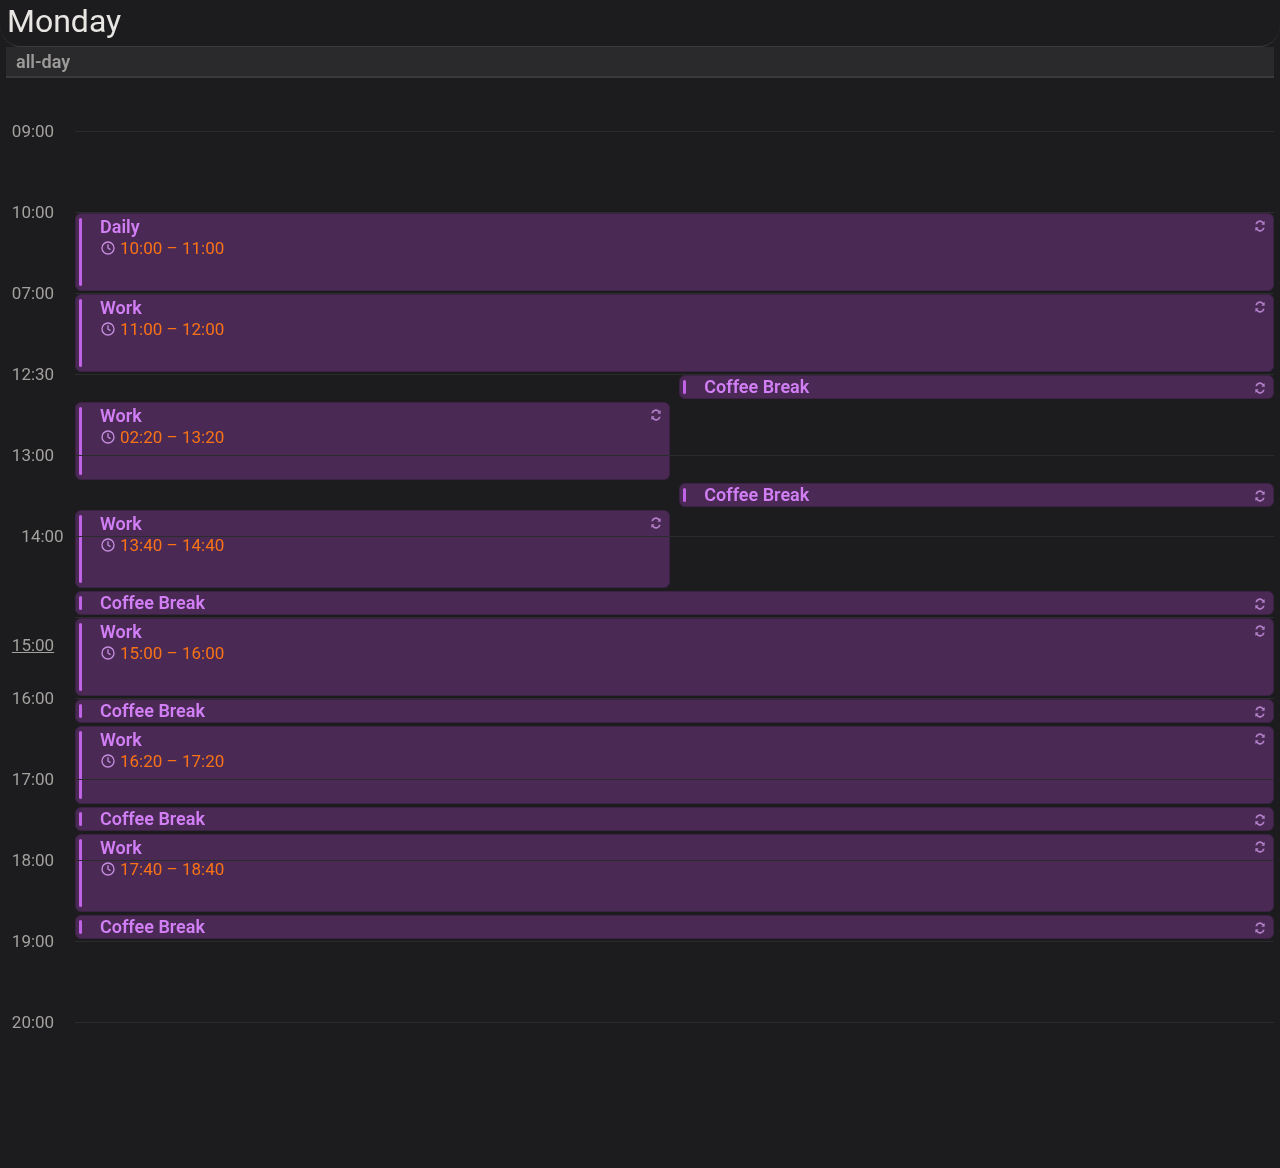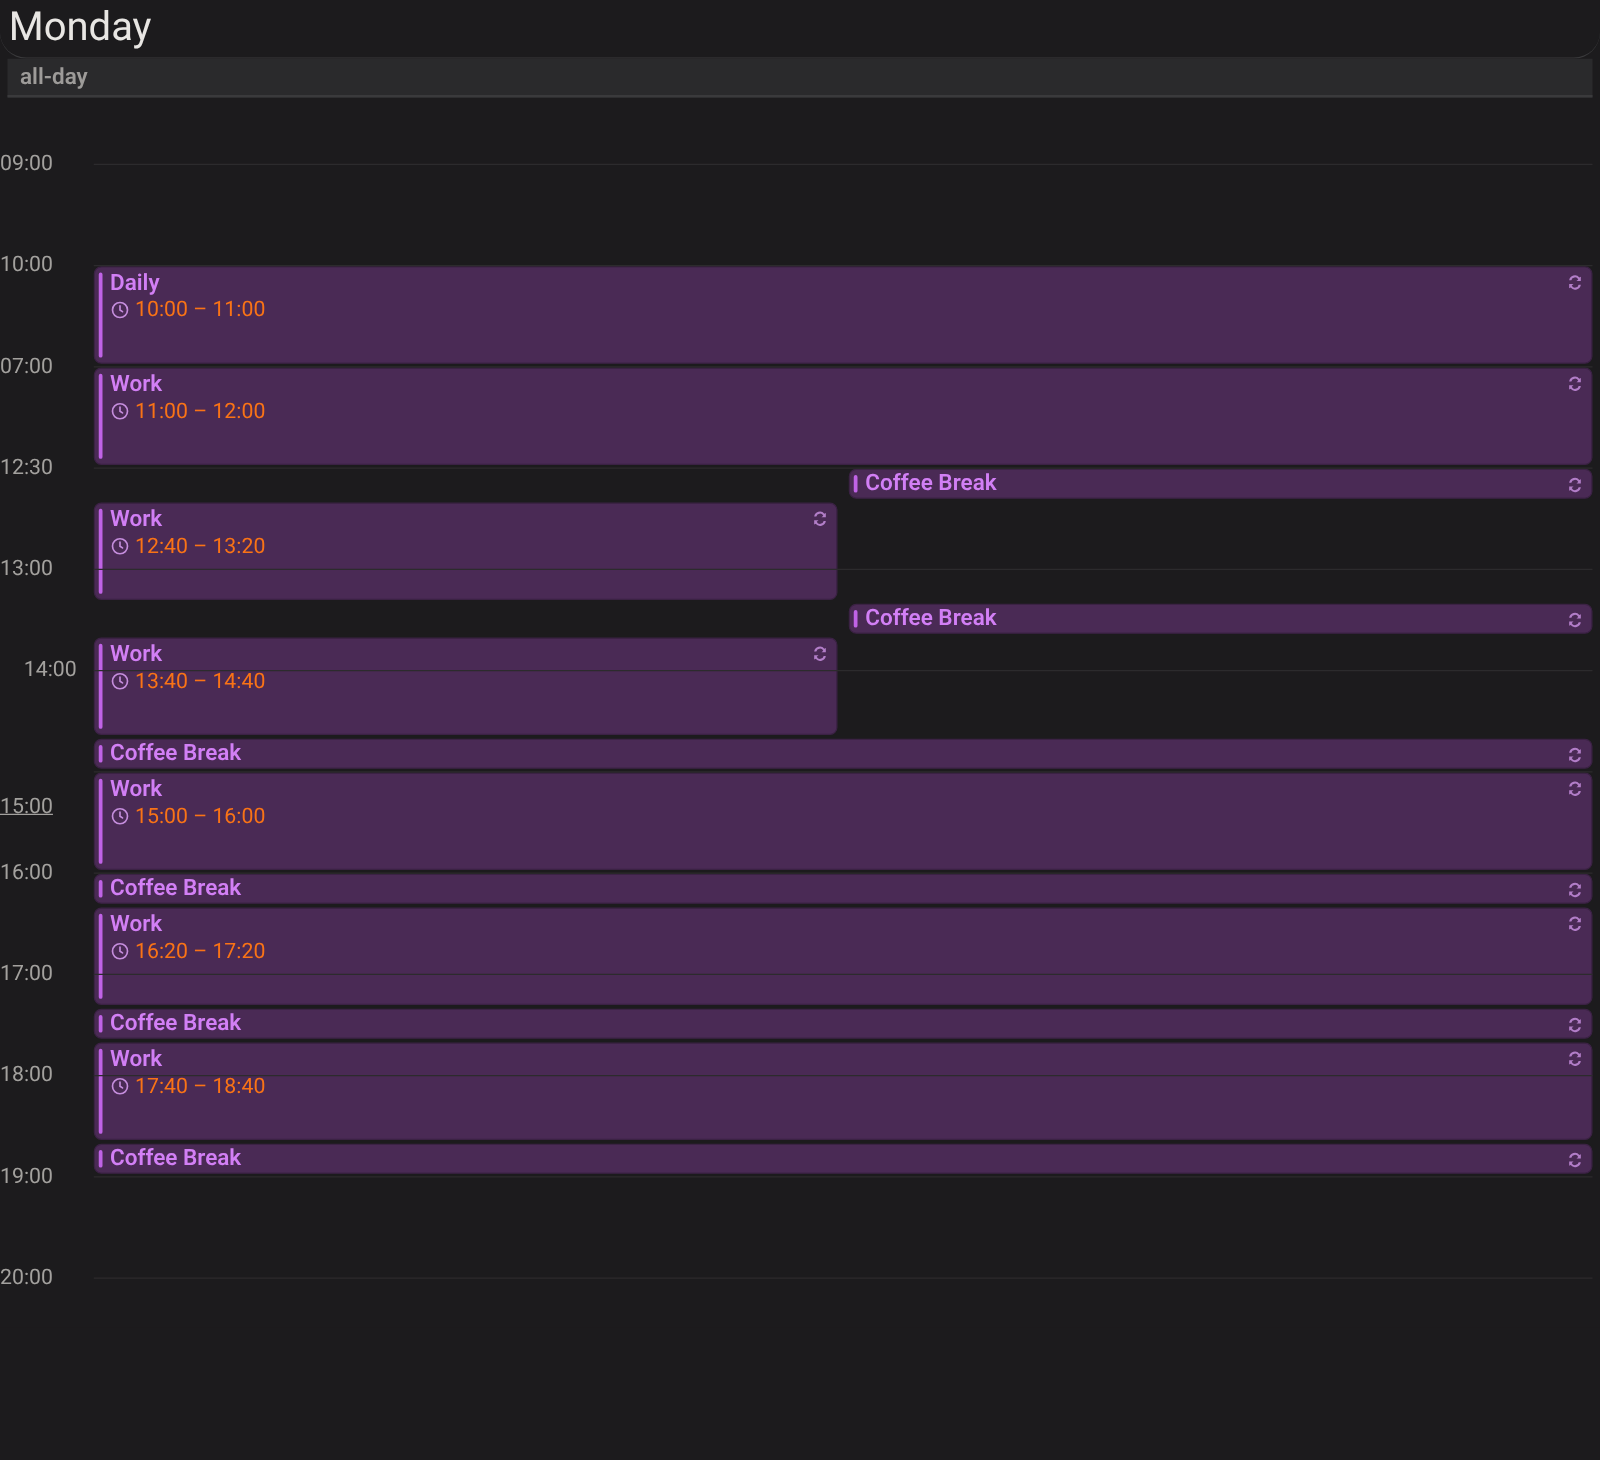--- a/index.html
+++ b/index.html
@@ -23,42 +23,42 @@
     border-bottom:2px solid var(--grid);padding:4px 10px;margin:0 6px;
   }
   .allday-label{color:#9d9b99;font-size:18px;font-weight:600;}
   .timeline{
     position:relative;margin:0 6px 0 0;padding-bottom:40px;
   }
   .time-col{
     position:absolute;left:0;top:0;width:75px;bottom:0;
   }
   .time-label{
-    position:absolute;left:0;width:66px;text-align:left;
+    position:absolute;left:0;width:66px;text-align:center;
     font-size:17px;color:#a3a19e;
     transform:translateY(-50%);
   }
   .grid-line{
     position:absolute;left:75px;right:0;height:0;
     border-top:1px solid #2c2b2d;
   }
   .events-layer{
     position:absolute;left:75px;right:0;top:0;bottom:0;
   }
   .event{
     position:absolute;border:1px solid var(--pill-border);
     border-radius:6px;background:var(--pill-bg);
     padding:2px 8px 2px 8px;overflow:hidden;
     color:var(--pill-text);
   }
   .event .accent{
     position:absolute;left:3px;top:4px;bottom:4px;width:3px;
     border-radius:2px;background:var(--pill-accent);
   }
-  .event.with-accent{padding-left:12px;}
+  .event.with-accent{padding-left:24px;}
   .event-title{font-size:18px;font-weight:600;line-height:22px;}
   .event-time-row{display:flex;align-items:center;gap:4px;font-size:17px;color:#f97316;}
   .recur-icon{
     position:absolute;right:6px;top:5px;width:14px;height:14px;
     color:#c58ddd;opacity:.85;
   }
   .travel{
     position:absolute;border:1px solid var(--pill-border);
     border-top-left-radius:6px;border-top-right-radius:6px;
     background:var(--travel-bg);color:#c58ddd;
@@ -135,21 +135,21 @@
         </svg>
       </div>
       <div class="event with-accent" style="top: 324.46px; height: 78px; left: 0px; width: 49.6%;">
         <div class="accent"></div>
         <div class="event-title">Work</div>
         <div class="event-time-row">
           <svg style="" viewBox="0 0 24 24" class="clock-icon">
             <circle cx="12" cy="12" r="9" fill="none" stroke="currentColor" stroke-width="2"></circle>
             <path d="M12 7v5l3 2" fill="none" stroke="currentColor" stroke-width="2" stroke-linecap="round"></path>
           </svg>
-          <span>12:40 – 13:20</span>
+          <span>02:20 – 13:20</span>
         </div>
         <svg style="position: absolute;" viewBox="0 0 24 24" class="recur-icon">
           <path d="M4 9a8 8 0 0 1 14-4l2-1v6h-6l2.5-2A5 5 0 0 0 7 9H4zm16 6a8 8 0 0 1-14 4l-2 1v-6h6l-2.5 2A5 5 0 0 0 17 15h3z" fill="currentColor"></path>
         </svg>
       </div>
       <div class="event with-accent short" style="top: 405.46px; height: 24px; right: 0px; width: 49.6%;">
         <div class="accent"></div>
         <div class="event-title">Coffee Break</div>
         <svg style="position: absolute;" viewBox="0 0 24 24" class="recur-icon">
           <path d="M4 9a8 8 0 0 1 14-4l2-1v6h-6l2.5-2A5 5 0 0 0 7 9H4zm16 6a8 8 0 0 1-14 4l-2 1v-6h6l-2.5 2A5 5 0 0 0 17 15h3z" fill="currentColor"></path>

